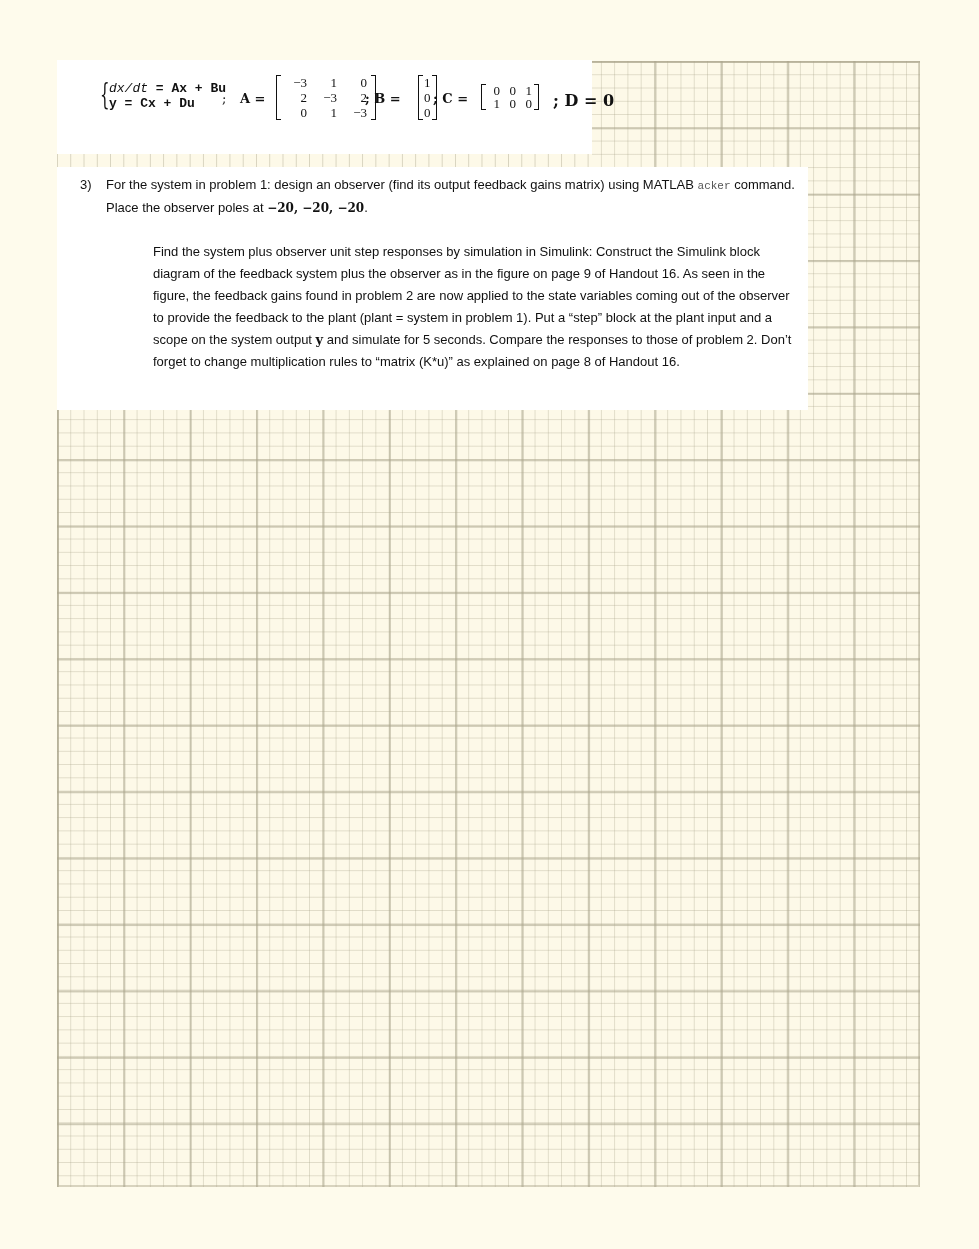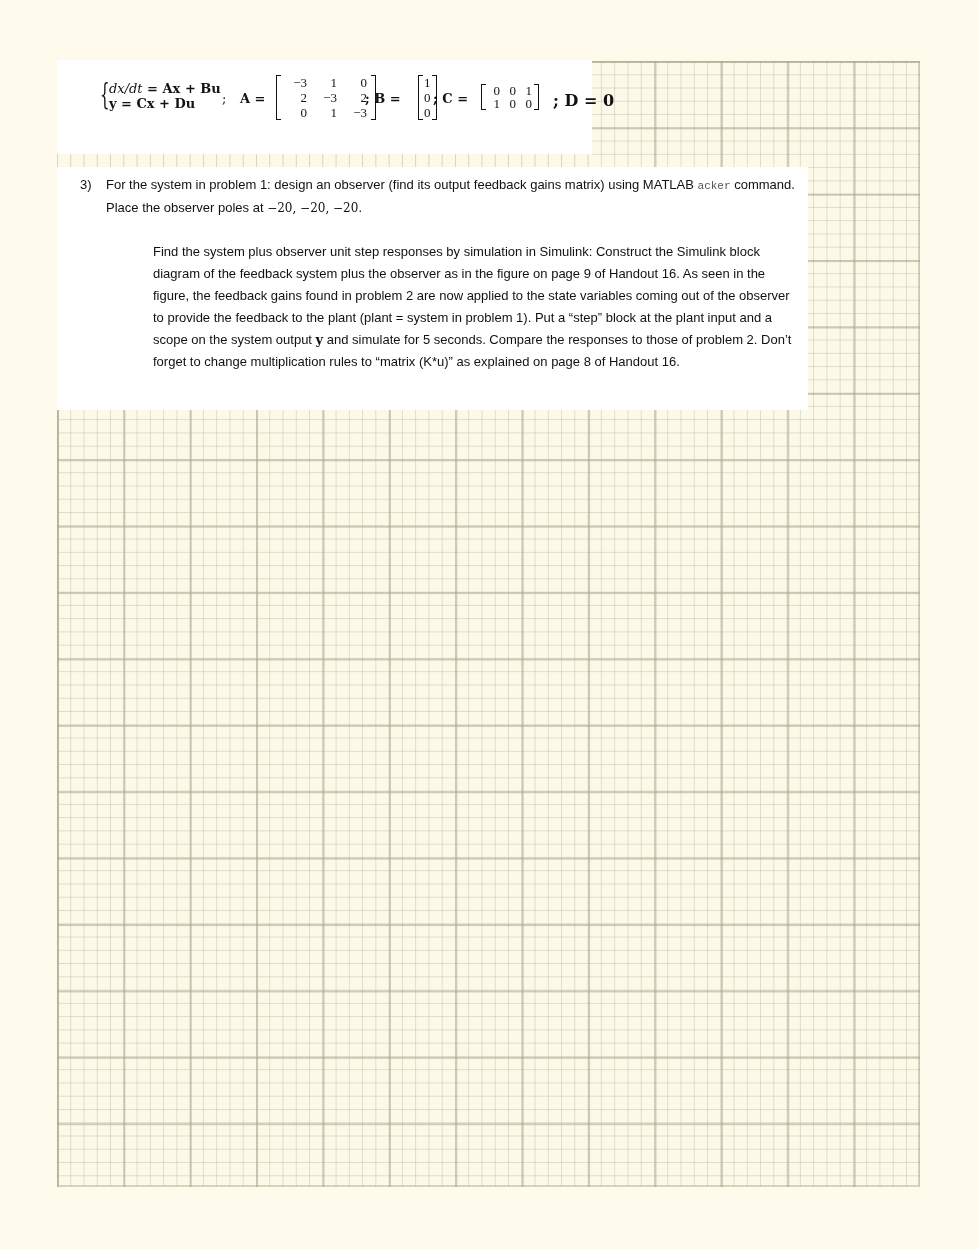--- a/index.html
+++ b/index.html
@@ -51,21 +51,21 @@
   .sys {
     left: 102px; top: 81px;
     font-size: 13px;
     line-height: 15px;
   }
   .sys .brace {
     position: absolute; left: -2px; top: -2px;
     font-size: 30px; line-height: 30px; font-weight: normal; transform: scaleX(0.5);
     transform-origin: left;
   }
-  .sys .line { padding-left: 7px; white-space: nowrap; font-weight: bold; }
+  .sys .line { padding-left: 7px; white-space: nowrap; font-weight: bold; font-family: Liberation Mono, monospace; }
   .sys .it { font-style: italic; font-weight: normal; }
   .semi1 { left: 222px; top: 91px; font-size: 13px; }
   .mat-label { font-size: 13px; font-weight: bold; white-space: nowrap; }
   .lblA { left: 240px; top: 91px; }
   .matrix {
     position: absolute;
     display: flex; align-items: stretch;
     font-family: "Liberation Serif", serif; font-size: 13px; color: #111;
   }
   .matrix .bl, .matrix .br {
@@ -89,21 +89,21 @@
     position: absolute;
     left: 80px; top: 174px;
     width: 715px;
     font-size: 13px;
     color: #111;
     line-height: 22px;
   }
   .problem .num { position: absolute; left: 0; top: 0; }
   .problem .body { margin-left: 26px; }
   .mono { font-family: "Liberation Mono", monospace; color: #555; font-size: 11px; }
-  .poles { font-family: "DejaVu Serif", serif; font-size: 12px; }
+  .poles { font-family: "DejaVu Serif", serif; font-size: 12px; font-weight: bold; }
   .p2 { margin-top: 22px; margin-left: 47px; }
   .bold-y { font-weight: bold; font-family: "DejaVu Serif", serif; }
 </style>
 </head>
 <body>
 
 <div class="grid"></div>
 
 <div class="eq-box"></div>
 <div class="tick-strip"></div>

